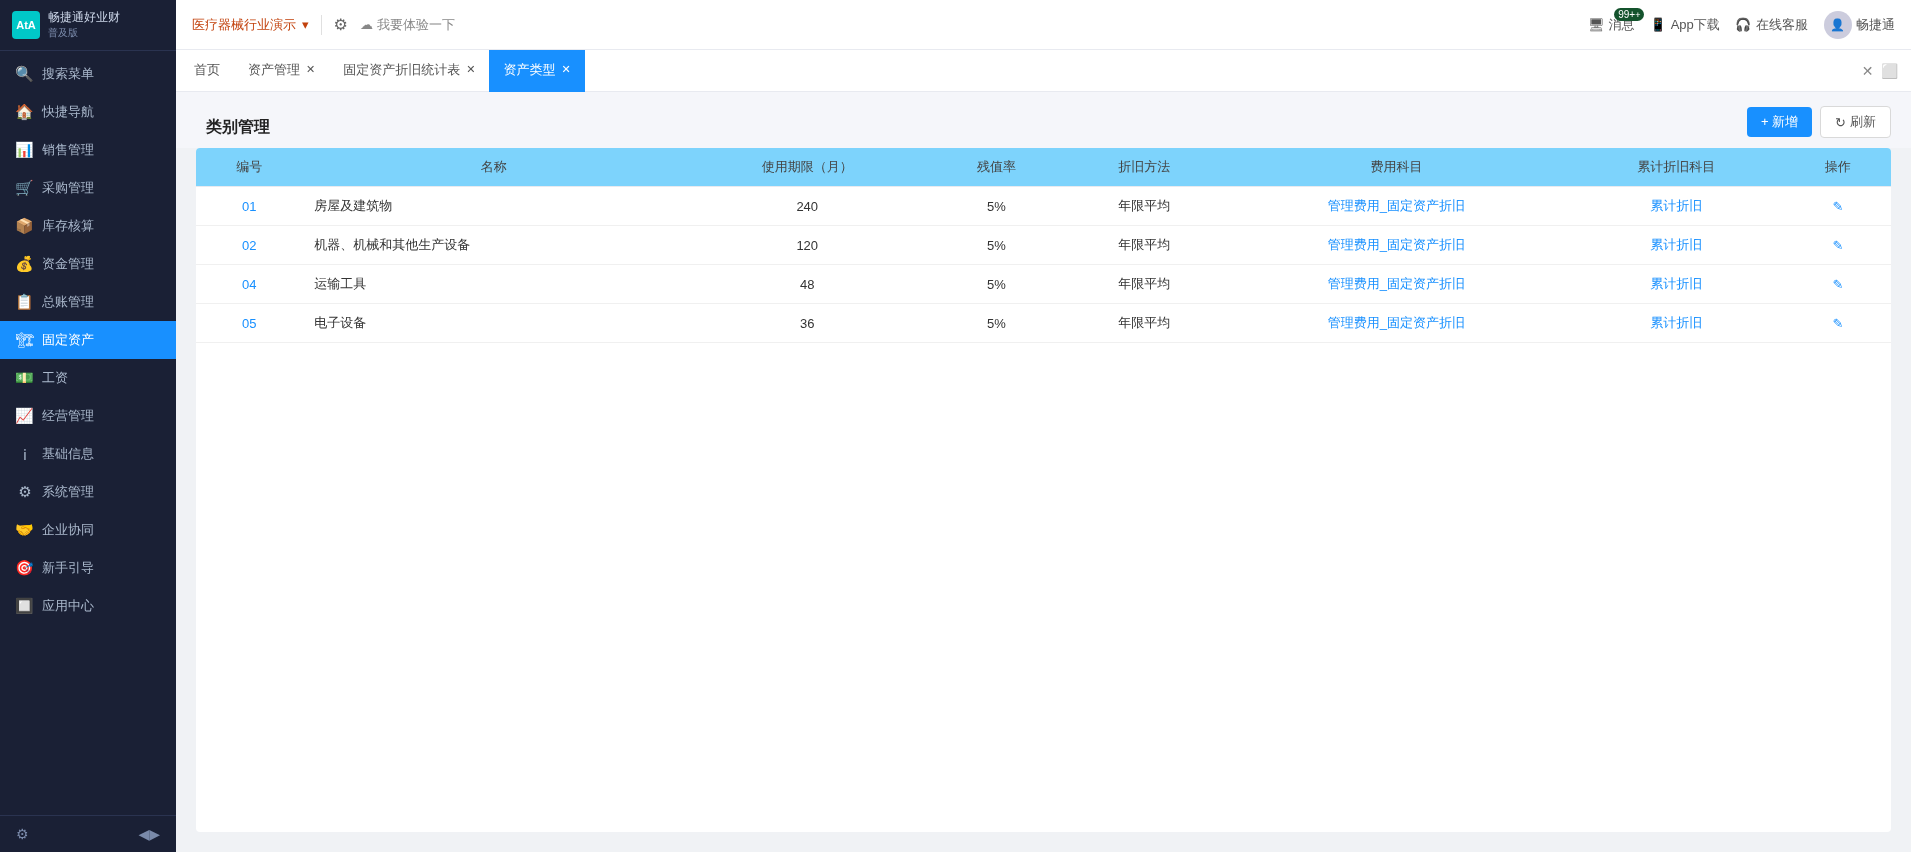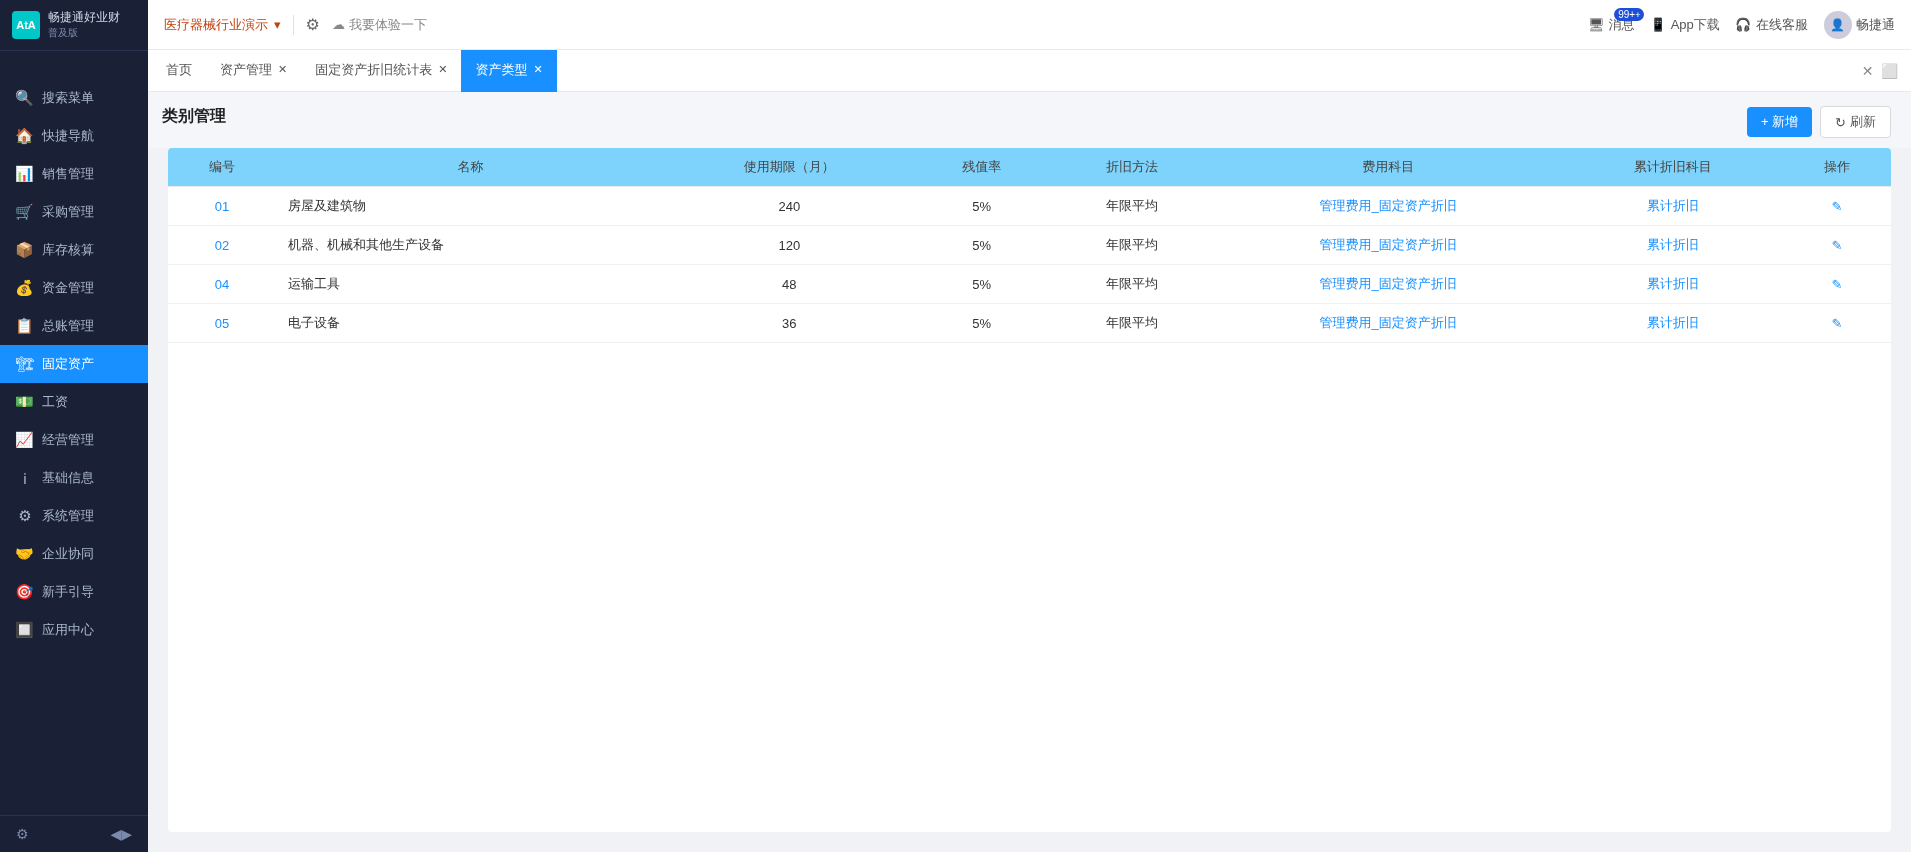--- a/index.html
+++ b/index.html
@@ -1,27 +1,26 @@
 <!DOCTYPE html>
 <html><head>
   <meta charset="utf-8">
   <style>
     * { box-sizing: border-box; margin: 0; padding: 0; }
     body { font-family: 'Microsoft YaHei', Arial, sans-serif; font-size: 13px; background: #f0f2f5; display: flex; height: 852px; overflow: hidden; }
 
     
     .sidebar {
-      width: 148px;
+      width: 176px;
       background: #1a2035;
       color: #ccd6e8;
       display: flex;
       flex-direction: column;
       height: 100%;
       flex-shrink: 0;
-      gap: 24px;
     }
     .sidebar-header {
       background: #1a2035;
       padding: 10px 12px;
       display: flex;
       align-items: center;
       gap: 8px;
       border-bottom: 1px solid #2a3350;
       min-height: 50px;
     }
@@ -85,21 +84,21 @@
     }
     .topbar-right {
       margin-left: auto;
       display: flex; align-items: center; gap: 16px;
     }
     .topbar-badge-item {
       display: flex; align-items: center; gap: 4px;
       color: #555; font-size: 13px; cursor: pointer; position: relative;
     }
     .badge {
-      background: #1d4ed8;
+      background: #14532d;
       color: white;
       font-size: 10px;
       padding: 1px 4px;
       border-radius: 8px;
       position: absolute;
       top: -8px; right: -10px;
       min-width: 18px; text-align: center;
     }
     .badge-plus { font-size: 9px; }
     .topbar-avatar {
@@ -131,23 +130,23 @@
     .tab.active {
       color: #fff;
       background: #1890ff;
       border-bottom: 2px solid #1890ff;
     }
     .tab-close { font-size: 11px; color: inherit; margin-left: 2px; }
 
     
     .page-actions {
       display: flex;
-      align-items: flex-start;
+      align-items: flex-end;
       justify-content: space-between;
-      padding: 14px 20px 10px 14px;
+      padding: 14px 20px 10px 30px;
       background: #f5f6fa;
     }
     .page-title { font-size: 16px; font-weight: bold; color: #222; }
     .actions-right { display: flex; gap: 8px; align-items: center; }
     .btn-primary {
       background: #1890ff; color: white;
       border: none; border-radius: 4px;
       padding: 6px 14px; font-size: 13px; cursor: pointer;
       display: flex; align-items: center; gap: 4px;
     }

